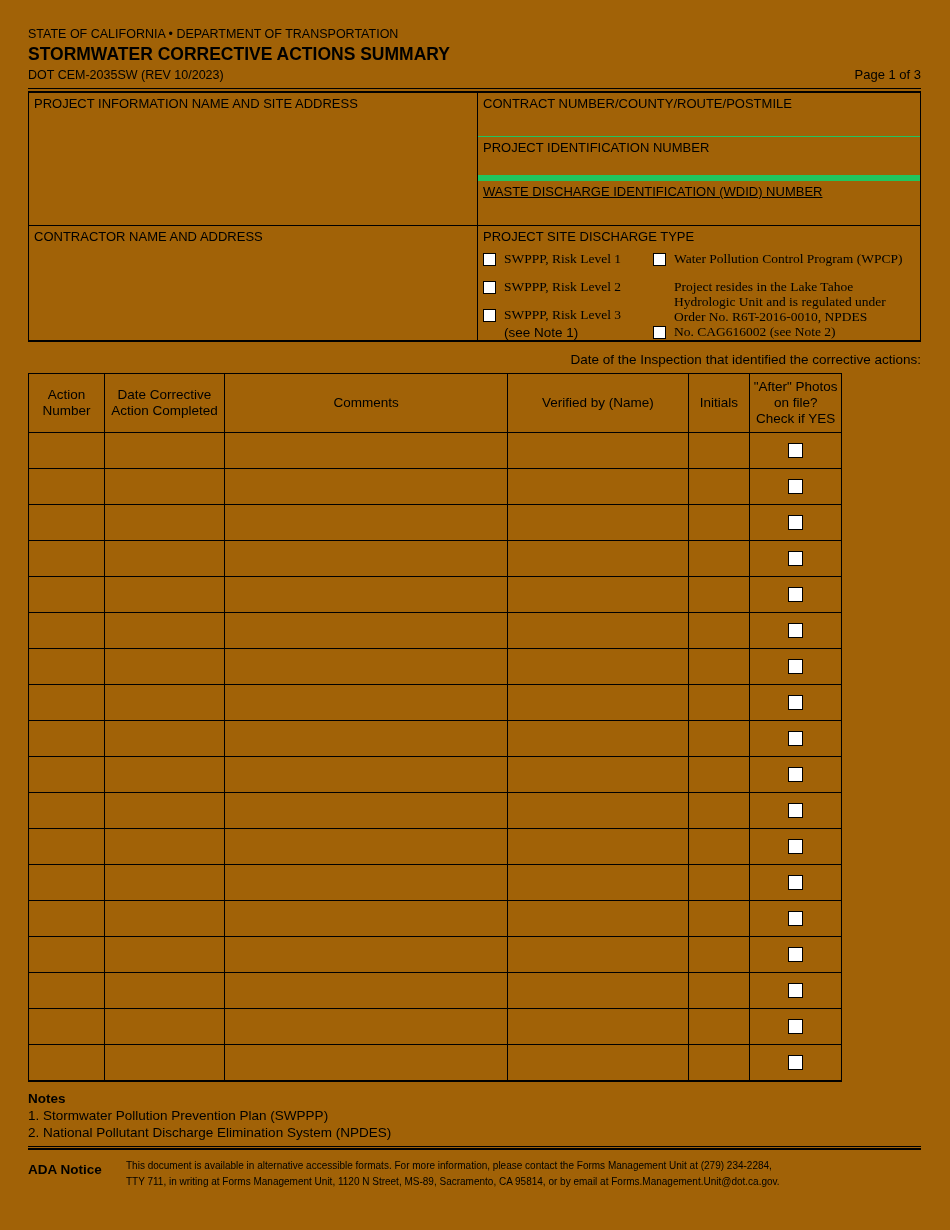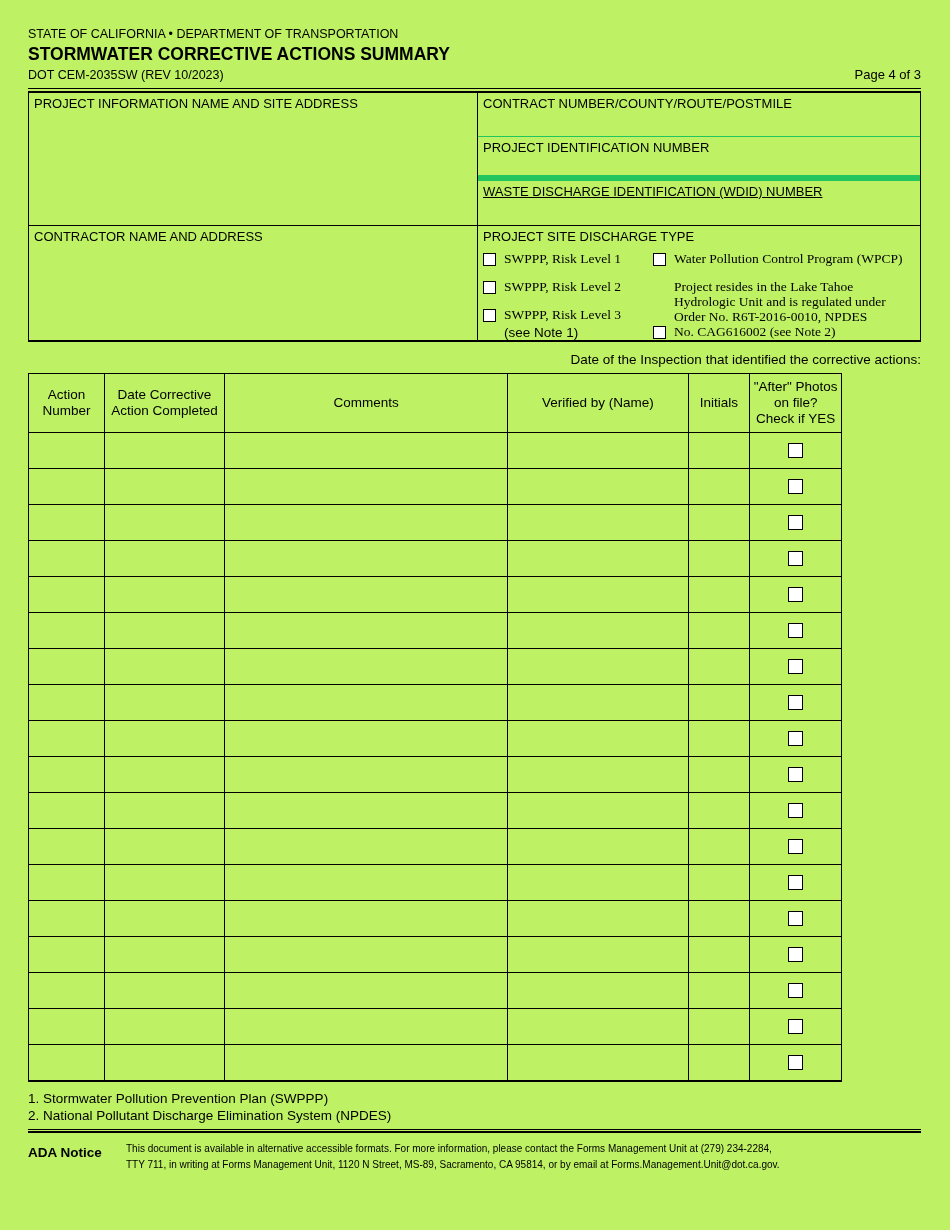--- a/index.html
+++ b/index.html
@@ -1,18 +1,18 @@
 <!DOCTYPE html>
 <html><head>
 <meta charset="utf-8">
 <style>
   * { margin:0; padding:0; box-sizing:border-box; }
   html,body { background:#e8e8e8; }
   .page {
-    width:950px; height:1230px; background:#bef264; color:#000;
+    width:950px; height:1230px; background:#a16207; color:#000;
     font-family:"Liberation Sans", sans-serif; font-size:13px;
     padding:27px 29px 0 28px; overflow:hidden; position:relative;
     margin:0 auto;
   }
   .pre { white-space:pre-line; }
 
   
   .hdr-agency { font-size:12.5px; line-height:15px; }
   .hdr-title  { font-size:17.5px; font-weight:bold; line-height:22px; margin-top:1px; }
   .hdr-row    { display:flex; justify-content:space-between; align-items:flex-end; margin-top:2px; }
@@ -72,21 +72,21 @@
 </head>
 <body>
 
 <div class="page">
 
   <div>
     <div class="hdr-agency">STATE OF CALIFORNIA • DEPARTMENT OF TRANSPORTATION</div>
     <div class="hdr-title">STORMWATER CORRECTIVE ACTIONS SUMMARY</div>
     <div class="hdr-row">
       <div class="hdr-form">DOT CEM-2035SW (REV 10/2023)</div>
-      <div class="hdr-page">Page 4 of 3</div>
+      <div class="hdr-page">Page 1 of 3</div>
     </div>
     <div class="thin-rule"></div>
   </div>
 
   <div class="info-grid">
     <div class="cell cell-project">
       <span>PROJECT INFORMATION NAME AND SITE ADDRESS</span>
     </div>
     <div class="cell cell-contract">
       <span>CONTRACT NUMBER/COUNTY/ROUTE/POSTMILE</span>
@@ -338,20 +338,21 @@
           <td></td>
           <td></td>
           <td>
             <span class="cb-lg"></span>
           </td>
         </tr>
       </tbody>
   </table>
 
   <div class="notes">
+    <div class="notes-title">Notes</div>
     <div>1. Stormwater Pollution Prevention Plan (SWPPP)</div>
     <div>2. National Pollutant Discharge Elimination System (NPDES)</div>
   </div>
 
   <div class="double-rule"></div>
 
   <div class="ada">
     <div class="ada-label">ADA Notice</div>
     <div class="ada-text pre">This document is available in alternative accessible formats. For more information, please contact the Forms Management Unit at (279) 234-2284,
 TTY 711, in writing at Forms Management Unit, 1120 N Street, MS-89, Sacramento, CA 95814, or by email at Forms.Management.Unit@dot.ca.gov.</div>

